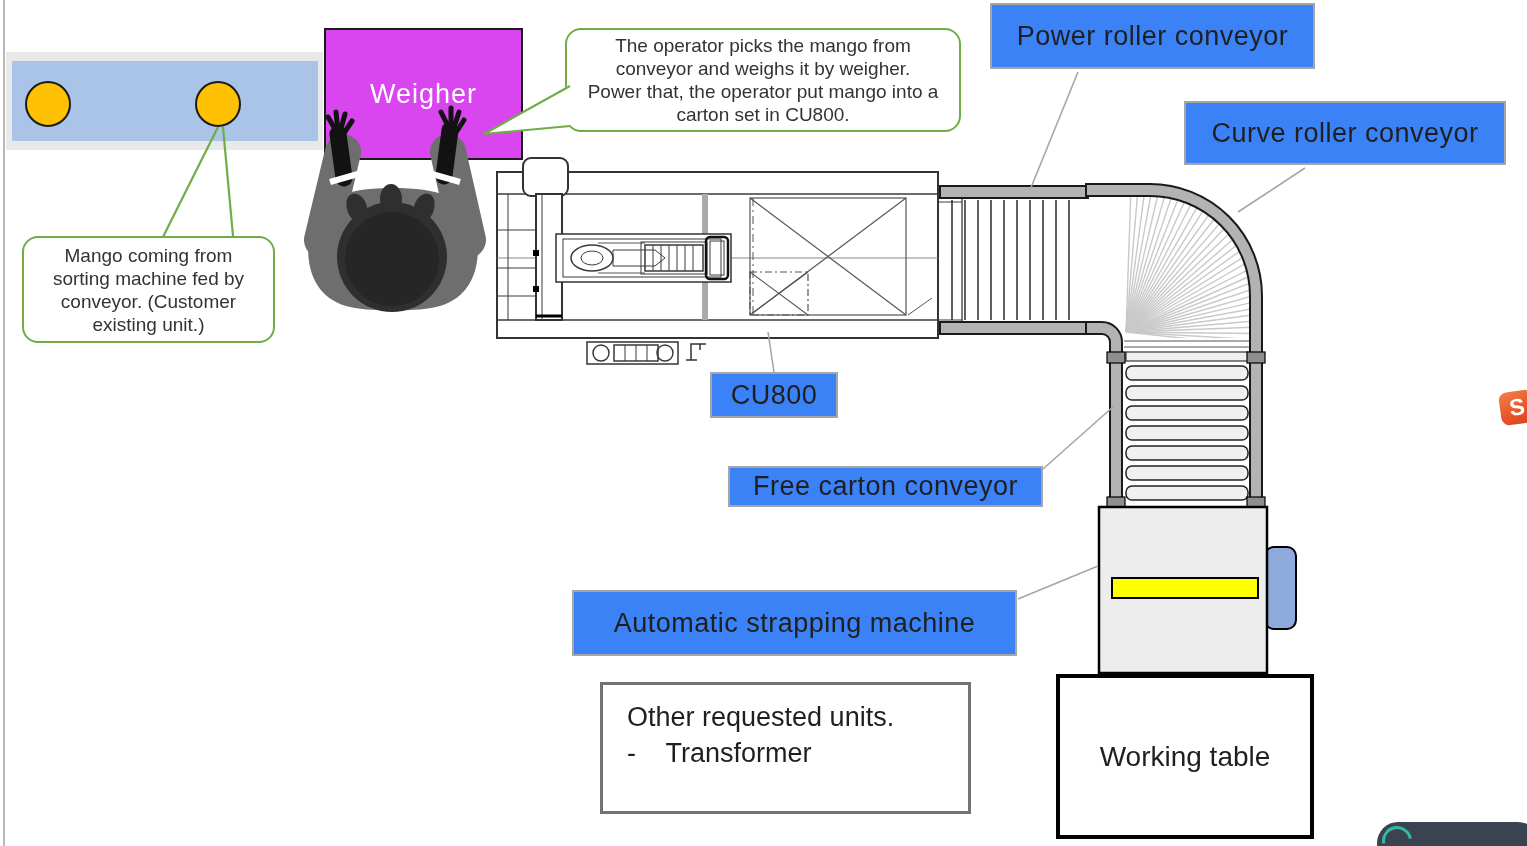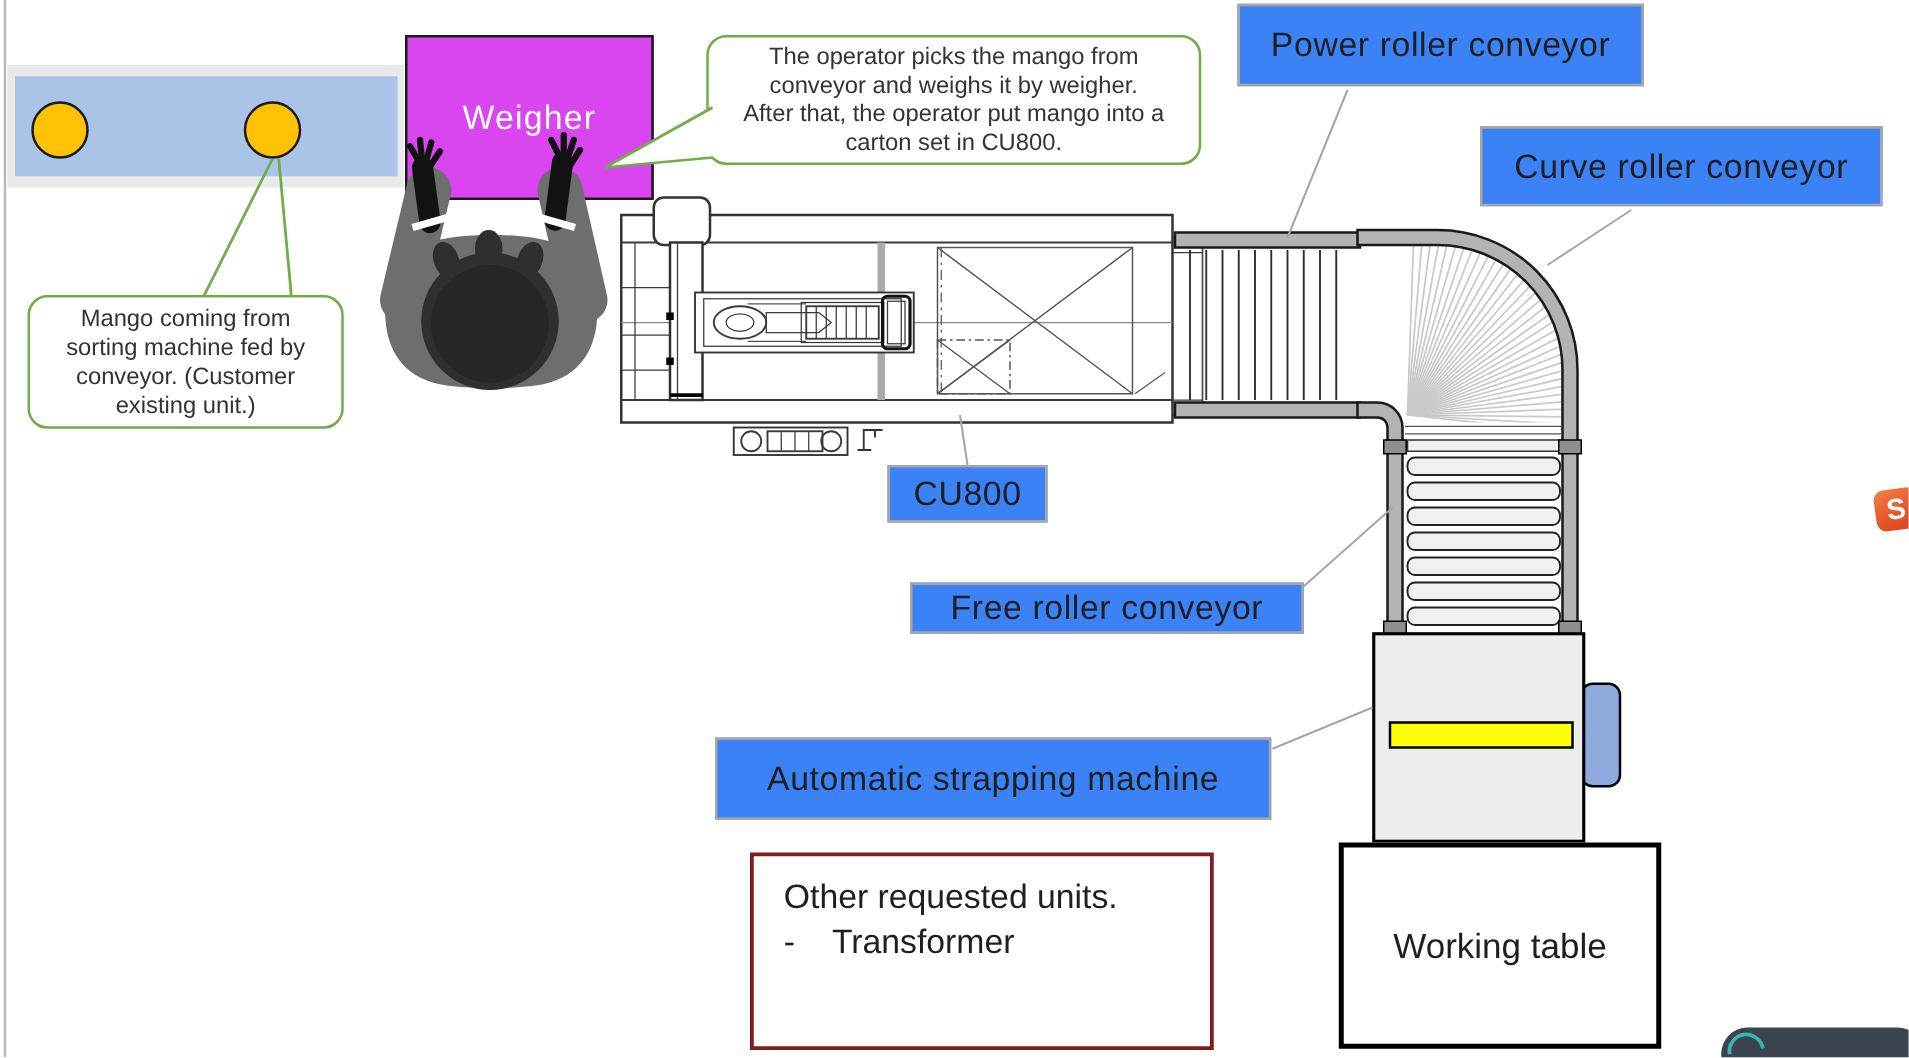--- a/index.html
+++ b/index.html
@@ -19,28 +19,28 @@
   .band-outer{left:6px;top:52px;width:317px;height:98px;background:#e9e9e9;z-index:1;}
   .band-blue{left:12px;top:61px;width:306px;height:80px;background:#a9c4e6;z-index:1;}
   .mango{position:absolute;width:46px;height:46px;border-radius:50%;background:#ffc103;
          border:2.5px solid #1a1a1a;box-sizing:border-box;z-index:2;}
   .edge-line{left:3px;top:0;width:1.5px;height:846px;background:#b9b9b9;z-index:0;}
   
   .weigher{left:324px;top:28px;width:199px;height:132px;background:#d946ef;
            border:2px solid #1a1a1a;display:flex;align-items:center;justify-content:center;
            font-size:27px;color:#fff;letter-spacing:1px;z-index:3;box-sizing:border-box;}
   
-  .units-box{left:600px;top:682px;width:371px;height:158px;background:#fff;
-             border:3px solid #7f1d1d;box-sizing:border-box;z-index:4;
+  .units-box{left:600px;top:682px;width:371px;height:132px;background:#fff;
+             border:3px solid #737373;box-sizing:border-box;z-index:4;
              padding:14px 0 0 24px;font-size:27px;line-height:36px;}
   .units-box .li{white-space:pre;}
   
   .working-table{left:1056px;top:674px;width:258px;height:165px;background:#fff;
                  border:4px solid #000;display:flex;align-items:center;justify-content:center;
-                 font-size:28px;z-index:4;box-sizing:border-box;margin-left:15px;}
+                 font-size:28px;z-index:4;box-sizing:border-box;}
   
   .s-badge{left:1500px;top:391px;width:34px;height:33px;border-radius:8px;
            background:linear-gradient(160deg,#f08048 0%,#e8572b 55%,#d8431c 100%);
            transform:rotate(-8deg);display:flex;align-items:center;justify-content:center;
            color:#fff;font-weight:bold;font-size:23px;z-index:6;}
   
   .widget{left:1377px;top:822px;width:162px;height:42px;background:#3a4450;
           border-radius:21px;z-index:6;}
   .widget .arc{position:absolute;left:5px;top:4px;width:30px;height:30px;border-radius:50%;
                border:3px solid transparent;border-top-color:#35b8a8;border-left-color:#35b8a8;
@@ -218,39 +218,39 @@
   <div class="label-box" style="left:990px;top:3px;width:325px;height:66px;">
     <span>Power roller conveyor</span>
   </div>
   <div class="label-box" style="left:1184px;top:101px;width:322px;height:64px;justify-content:center;">
     <span>Curve roller conveyor</span>
   </div>
   <div class="label-box" style="left:710px;top:372px;width:128px;height:46px;justify-content:center;">
     <span>CU800</span>
   </div>
   <div class="label-box" style="left:728px;top:466px;width:315px;height:41px;">
-    <span>Free roller conveyor</span>
+    <span>Free carton conveyor</span>
   </div>
   <div class="label-box" style="left:572px;top:590px;width:445px;height:66px;">
     <span>Automatic strapping machine</span>
   </div>
   <div class="abs working-table">
     <span>Working table</span>
   </div>
 
   <div class="callout" style="left:22px;top:236px;width:253px;height:107px;">
     <span>Mango coming from
 sorting machine fed by
 conveyor. (Customer
 existing unit.)</span>
   </div>
   <div class="callout" style="left:565px;top:28px;width:396px;height:104px;">
     <span>The operator picks the mango from
 conveyor and weighs it by weigher.
-After that, the operator put mango into a
+Power that, the operator put mango into a
 carton set in CU800.</span>
   </div>
 
   <div class="abs units-box">
     <div>Other requested units.</div>
     <div class="li">-    Transformer</div>
   </div>
 
   <svg width="1527" height="846" style="z-index:5">
     <g stroke="#70ad47" stroke-width="2.2" fill="none">

